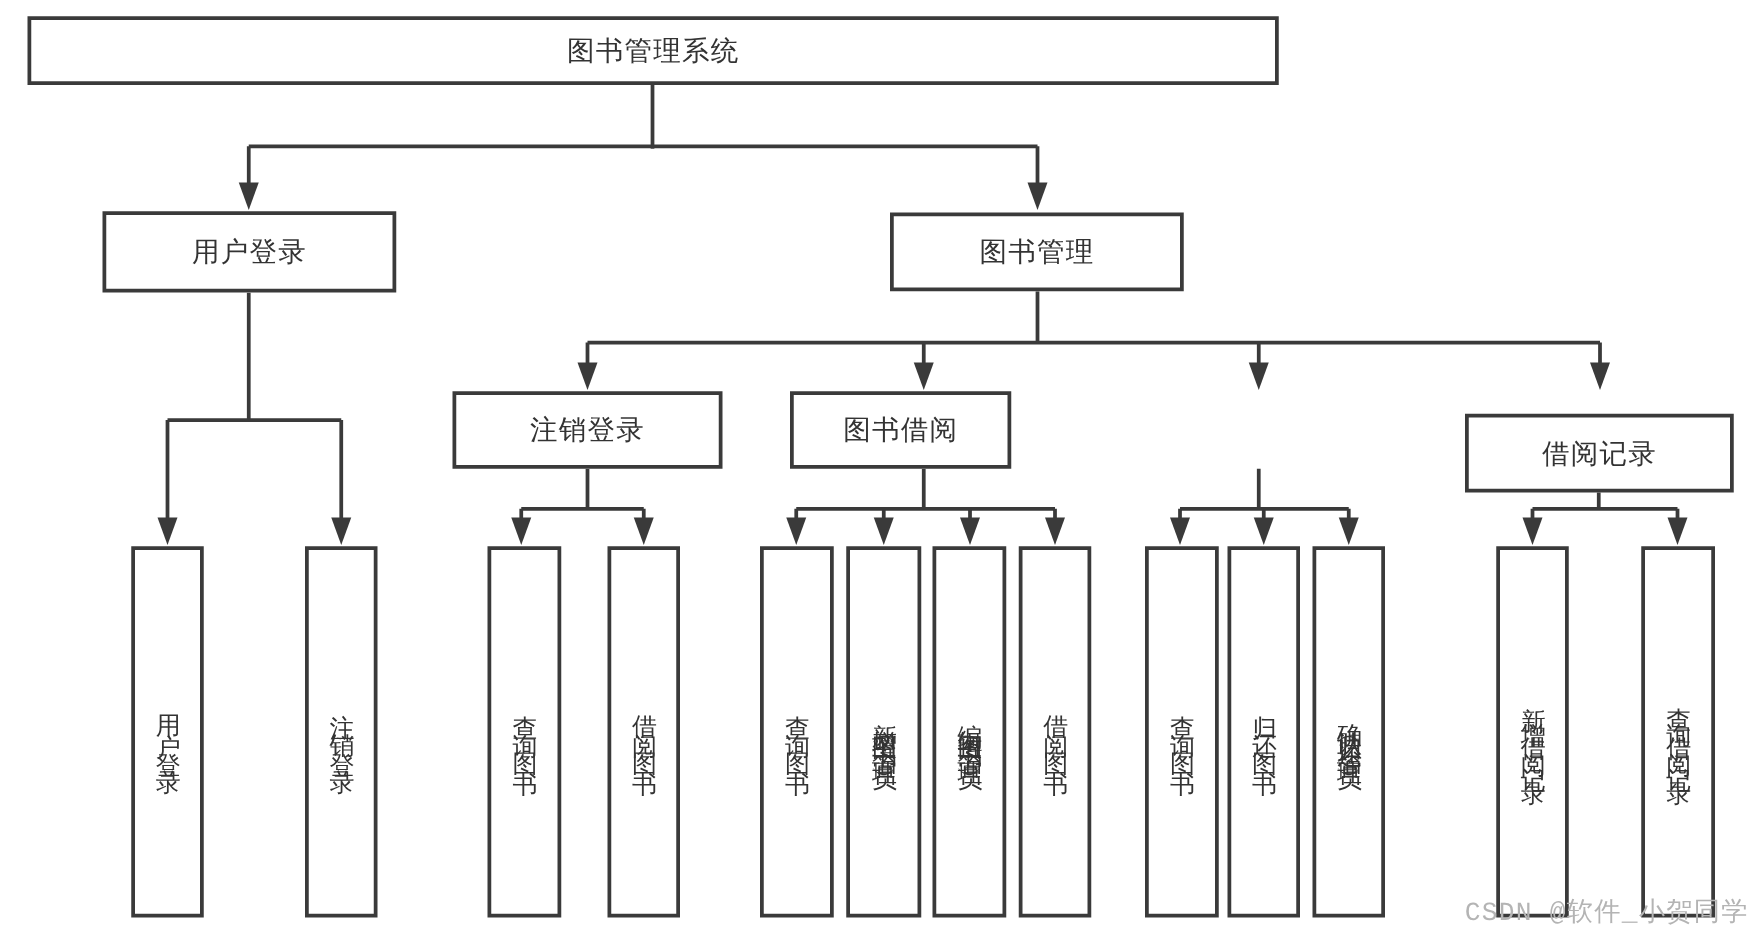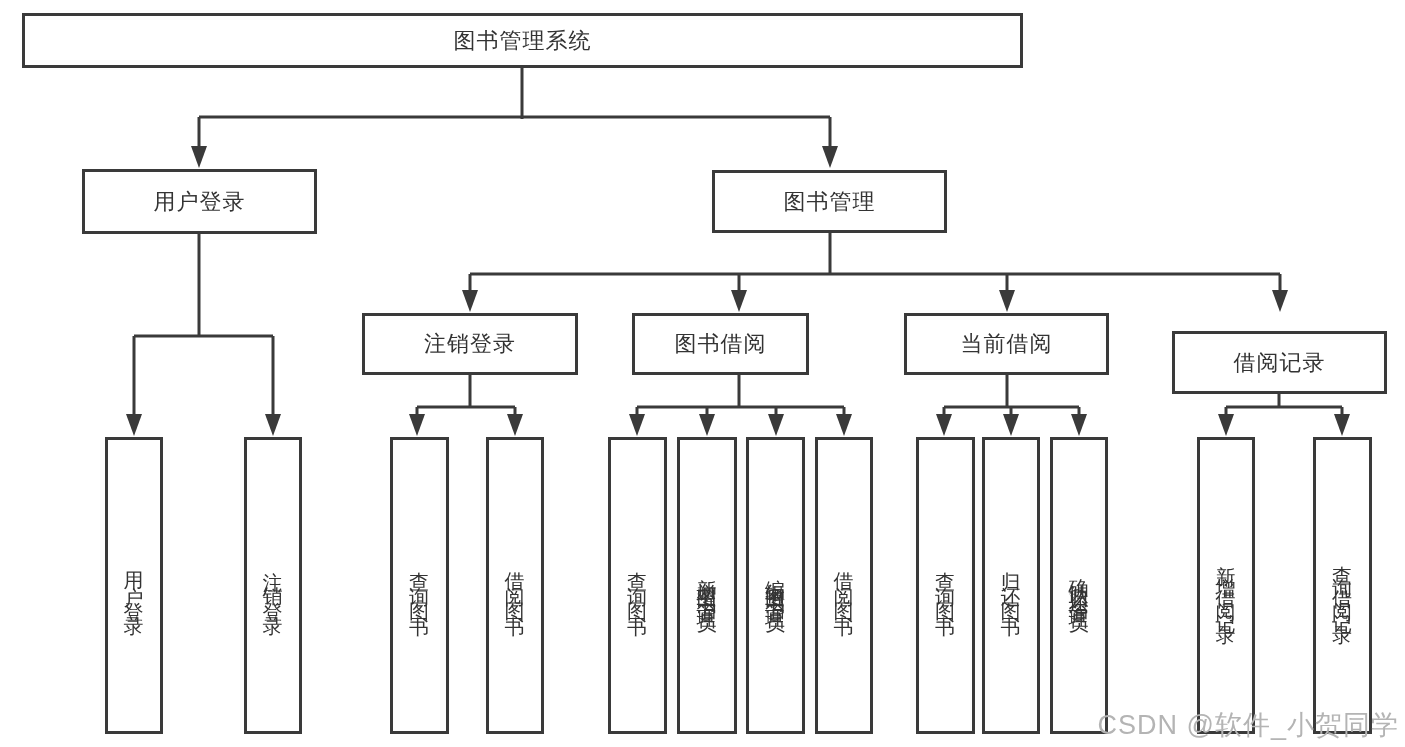--- a/index.html
+++ b/index.html
@@ -17,21 +17,21 @@
   }
   .h{font-size:22px;letter-spacing:1px;white-space:nowrap;}
   .v{
     writing-mode:vertical-rl;text-orientation:mixed;
     font-size:20px;line-height:1;letter-spacing:15px;
   }
   .v.m{letter-spacing:12px;}
   .v.long{letter-spacing:5px;}
   .watermark{
     position:absolute;right:6px;bottom:4px;z-index:5;
-    font-size:27px;color:#b4b4b4;letter-spacing:1px;white-space:nowrap;
+    font-size:21px;color:#b4b4b4;letter-spacing:1px;white-space:nowrap;font-family:Liberation Mono, monospace;
   }
 </style>
 </head>
 <body>
 
 <div class="stage">
 
   <svg class="connectors" width="1405" height="747" viewBox="0 0 1405 747" aria-hidden="true">
     <path class="ln" d="
       M522 68 V119
@@ -90,21 +90,20 @@
     </g>
   </svg>
 
   <div class="box h" style="left: 22px; top: 13px; width: 1001px; height: 55px; border-color: rgb(58, 58, 58); background: rgb(255, 255, 255); color: rgb(51, 51, 51);">图书管理系统</div>
 
   <div class="box h" style="left: 82px; top: 169px; width: 235px; height: 65px; border-color: rgb(58, 58, 58); background: rgb(255, 255, 255); color: rgb(51, 51, 51);">用户登录</div>
   <div class="box h" style="left: 712px; top: 170px; width: 235px; height: 63px; border-color: rgb(58, 58, 58); background: rgb(255, 255, 255); color: rgb(51, 51, 51);">图书管理</div>
 
   <div class="box h" style="left: 362px; top: 313px; width: 216px; height: 62px; border-color: rgb(58, 58, 58); background: rgb(255, 255, 255); color: rgb(51, 51, 51);">注销登录</div>
   <div class="box h" style="left: 632px; top: 313px; width: 177px; height: 62px; border-color: rgb(58, 58, 58); background: rgb(255, 255, 255); color: rgb(51, 51, 51);">图书借阅</div>
-  <div class="box h" style="left: 904px; top: 313px; width: 205px; height: 62px; border-color: rgb(58, 58, 58); background: rgb(255, 255, 255); color: rgb(51, 51, 51);">当前借阅</div>
   <div class="box h" style="left: 1172px; top: 312px; width: 215px; height: 63px; border-color: rgb(58, 58, 58); background: rgb(255, 255, 255); color: rgb(51, 51, 51); margin-top: 19px;">借阅记录</div>
 
   <div class="box v" style="left: 105px; top: 437px; width: 58px; height: 297px; border-color: rgb(58, 58, 58); background: rgb(255, 255, 255); color: rgb(51, 51, 51);">用户登录</div>
   <div class="box v" style="left: 244px; top: 437px; width: 58px; height: 297px; border-color: rgb(58, 58, 58); background: rgb(255, 255, 255); color: rgb(51, 51, 51);">注销登录</div>
 
   <div class="box v" style="left: 390px; top: 437px; width: 59px; height: 297px; border-color: rgb(58, 58, 58); background: rgb(255, 255, 255); color: rgb(51, 51, 51);">查询图书</div>
   <div class="box v" style="left: 486px; top: 437px; width: 58px; height: 297px; border-color: rgb(58, 58, 58); background: rgb(255, 255, 255); color: rgb(51, 51, 51);">借阅图书</div>
 
   <div class="box v" style="left: 608px; top: 437px; width: 59px; height: 297px; border-color: rgb(58, 58, 58); background: rgb(255, 255, 255); color: rgb(51, 51, 51);">查询图书</div>
   <div class="box v long" style="left: 677px; top: 437px; width: 60px; height: 297px; border-color: rgb(58, 58, 58); background: rgb(255, 255, 255); color: rgb(51, 51, 51);">新增图书（管理员）</div>

